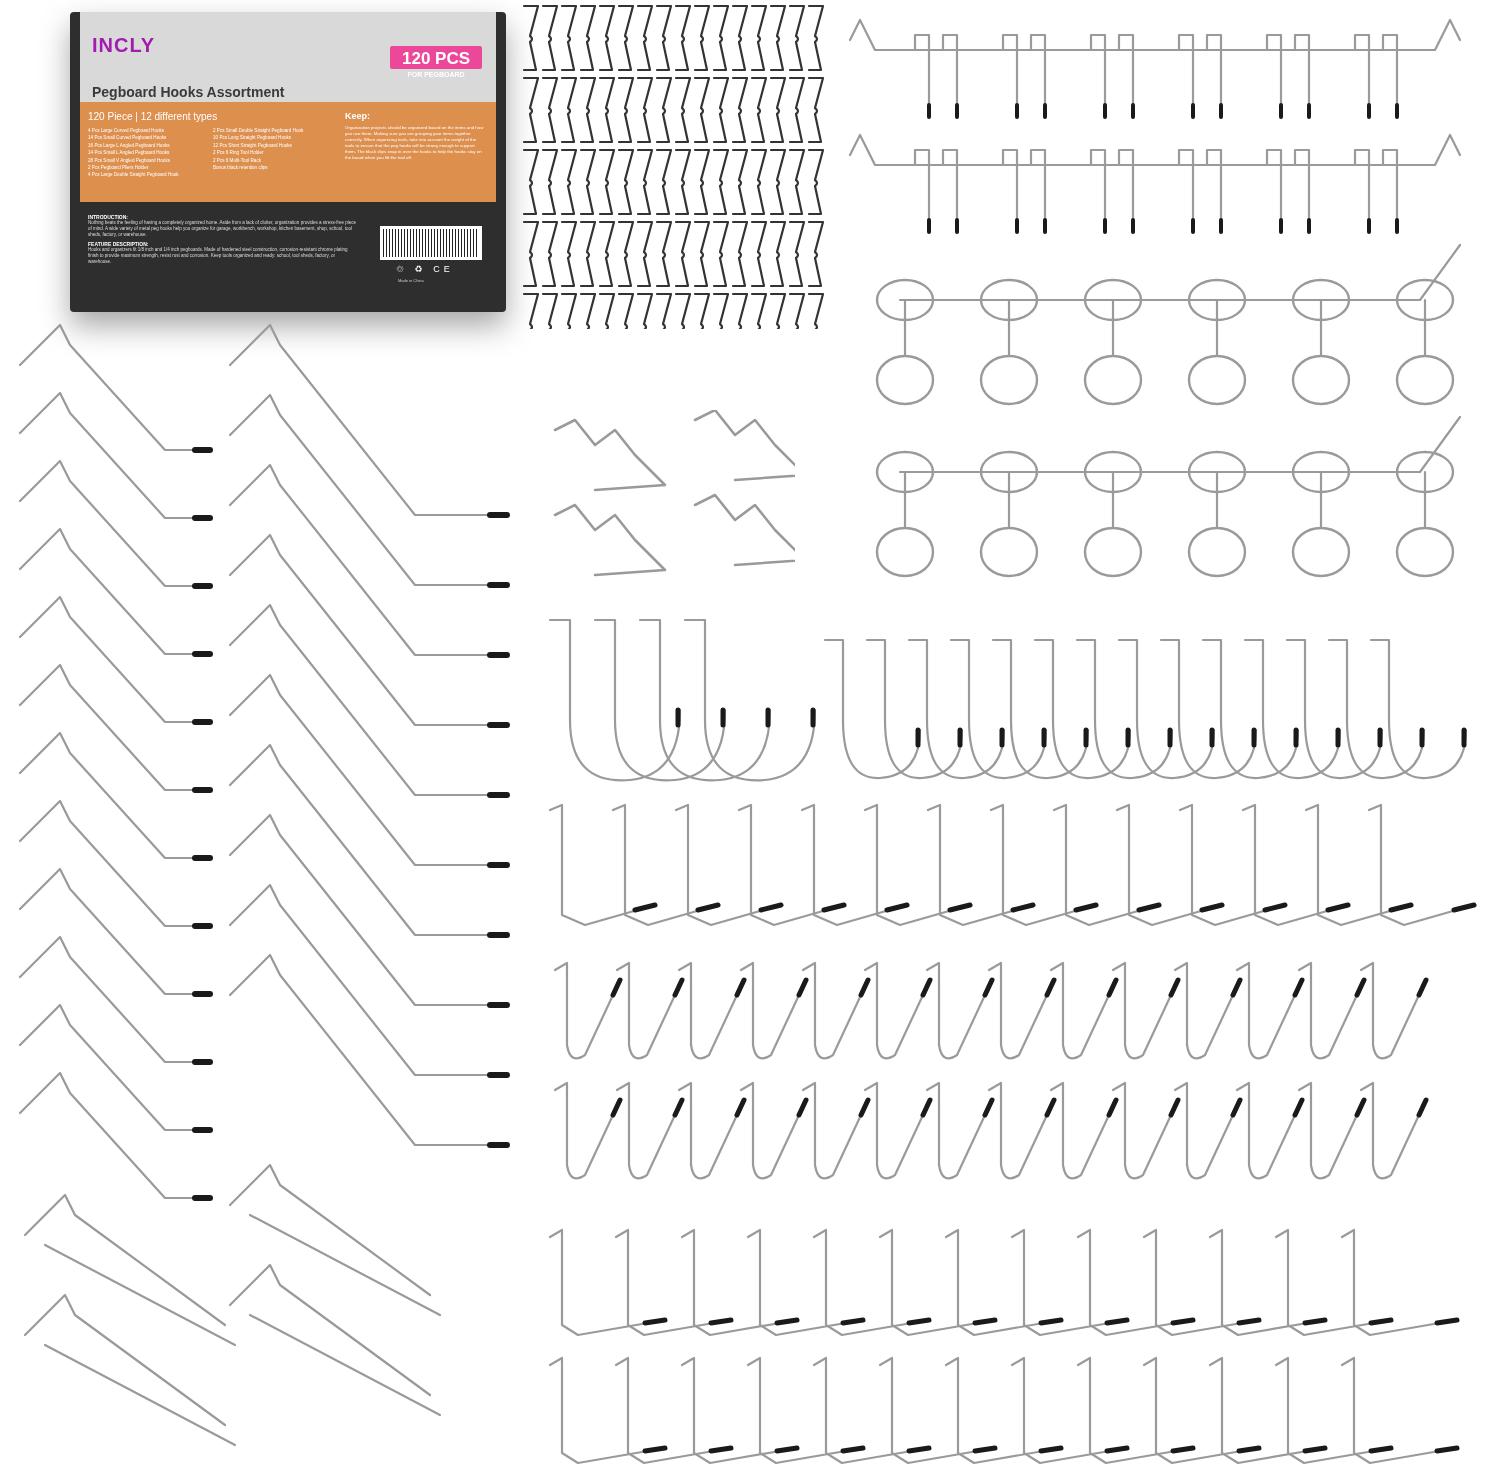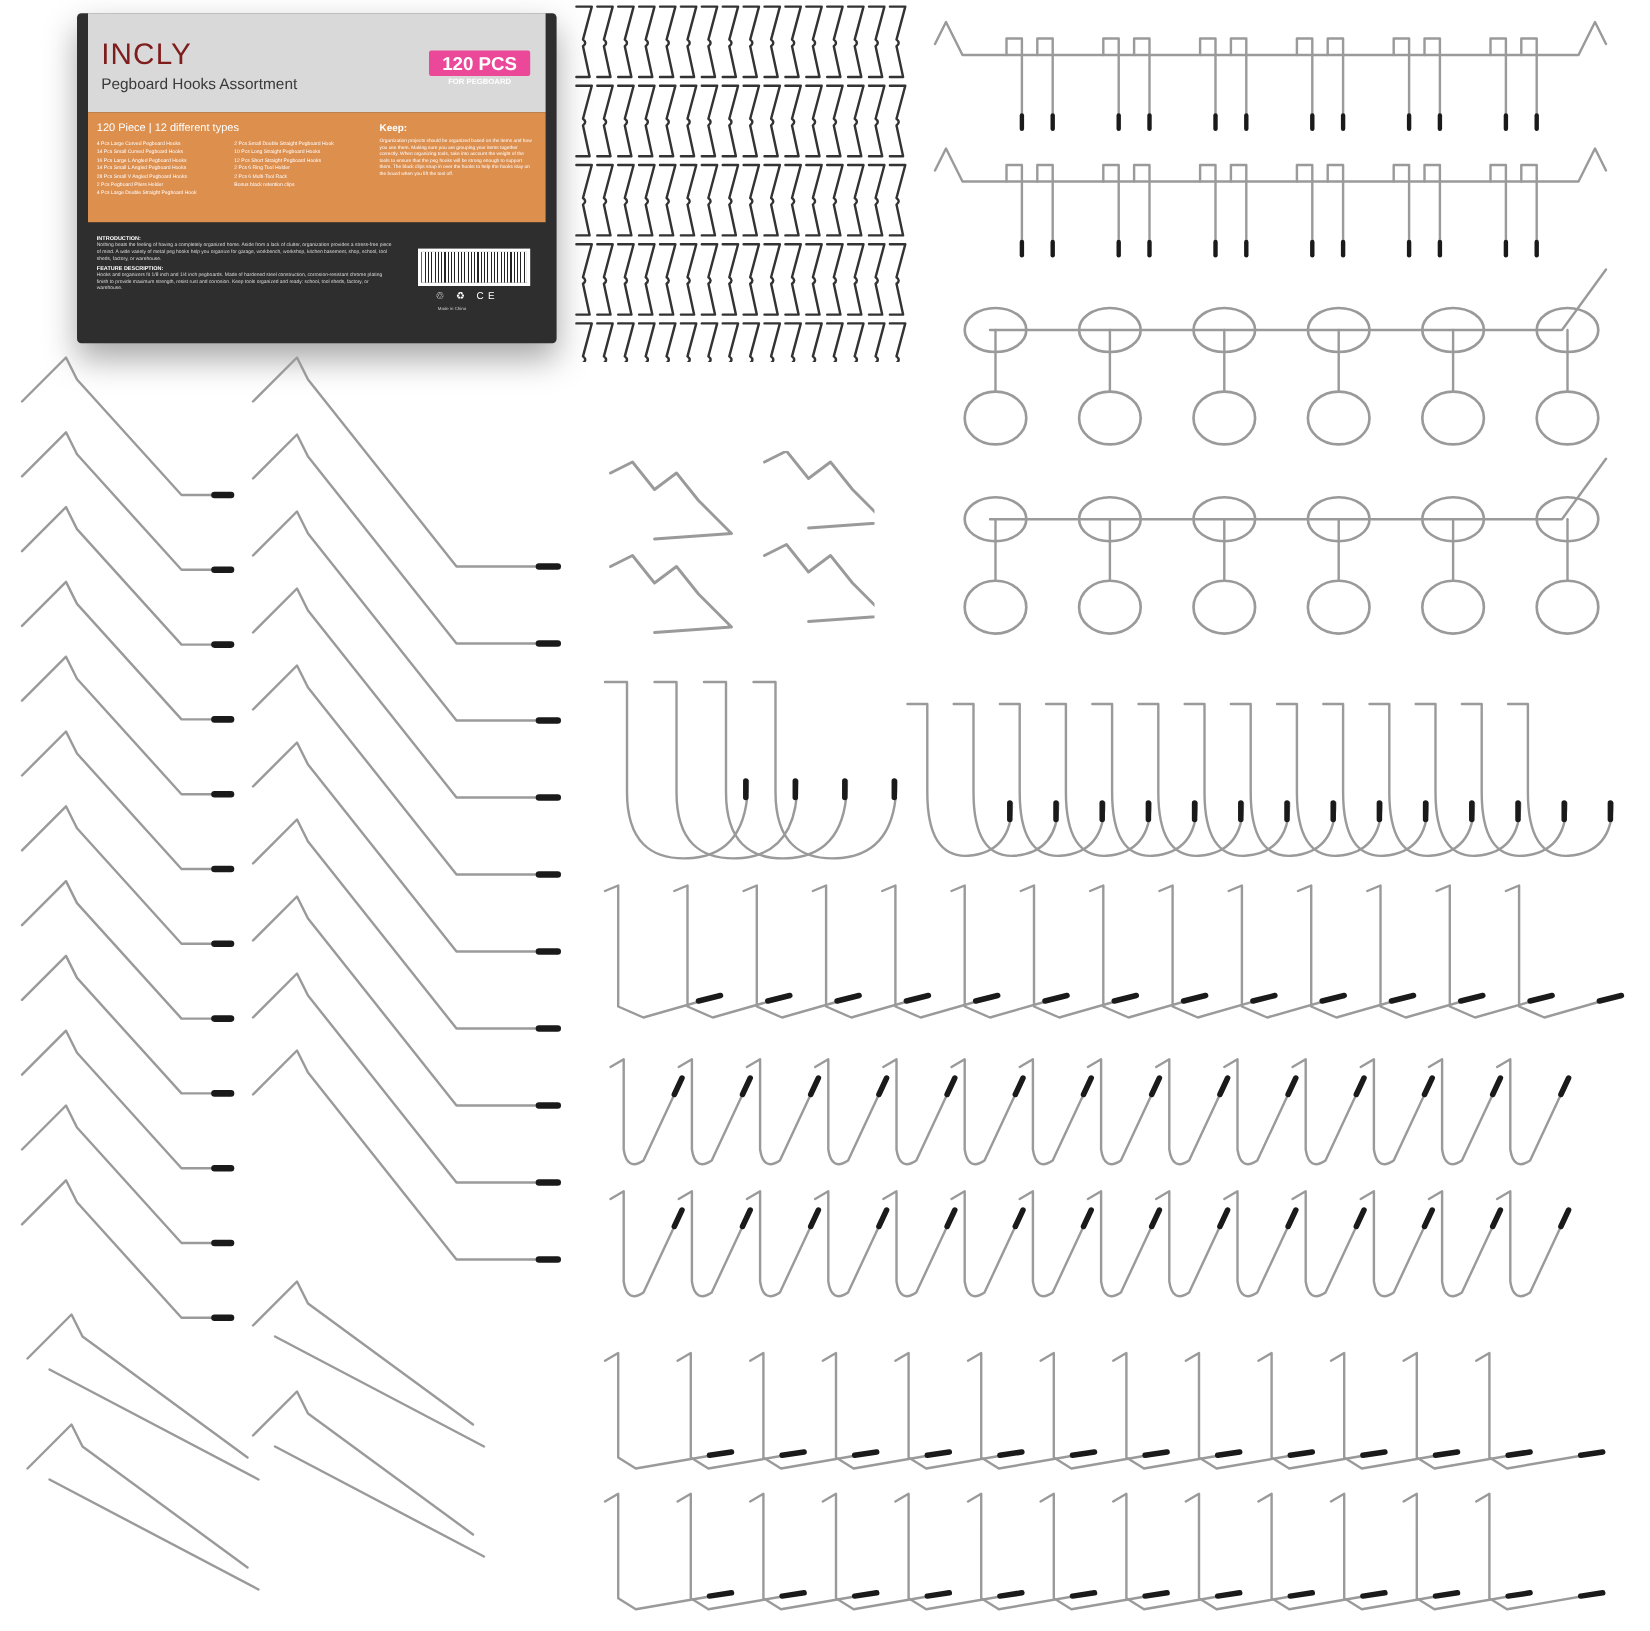--- a/index.html
+++ b/index.html
@@ -1,20 +1,20 @@
 <!DOCTYPE html>
 <html><head>
 <meta charset="utf-8">
 <style>
   html,body{margin:0;padding:0;background:#fff;}
   body{width:1500px;height:1483px;position:relative;overflow:hidden;font-family:"Liberation Sans",sans-serif;}
   .box{position:absolute;left:70px;top:12px;width:436px;height:300px;background:#2e2e2e;border-radius:4px;box-shadow:0 14px 30px rgba(0,0,0,.35);}
   .box-top{position:absolute;left:10px;top:0;width:416px;height:90px;background:#d9d9d9;}
-  .brand{position:absolute;left:12px;top:22px;font-size:27px;font-weight:normal;color:#7f1d1d;letter-spacing:1px;}
-  .subtitle{position:absolute;left:12px;top:56px;font-size:14px;font-weight:normal;color:#3a3a3a;}
+  .brand{position:absolute;left:12px;top:22px;font-size:20px;font-weight:bold;color:#a21caf;letter-spacing:1px;}
+  .subtitle{position:absolute;left:12px;top:72px;font-size:14px;font-weight:bold;color:#3a3a3a;}
   .badge{position:absolute;right:14px;top:34px;width:92px;height:23px;background:#ec4899;border-radius:2px;color:#fff;text-align:center;}
   .badge .b1{font-size:17px;font-weight:bold;line-height:22px;padding-top:2px;}
   .badge .b2{font-size:7px;font-weight:bold;line-height:10px;}
   .box-orange{position:absolute;left:10px;top:90px;width:416px;height:100px;background:#dd8f4e;color:#fff;}
   .types-title{position:absolute;left:8px;top:9px;font-size:10px;font-weight:normal;}
   .types-list{position:absolute;left:8px;top:25px;width:240px;font-size:4.6px;line-height:7.4px;column-count:2;column-gap:10px;}
   .tips{position:absolute;left:265px;top:9px;width:140px;}
   .tips-title{font-size:9px;font-weight:bold;}
   .tips-text{font-size:4.4px;line-height:6px;margin-top:4px;}
   .box-bottom{position:absolute;left:10px;top:190px;width:416px;height:116px;color:#ddd;}

